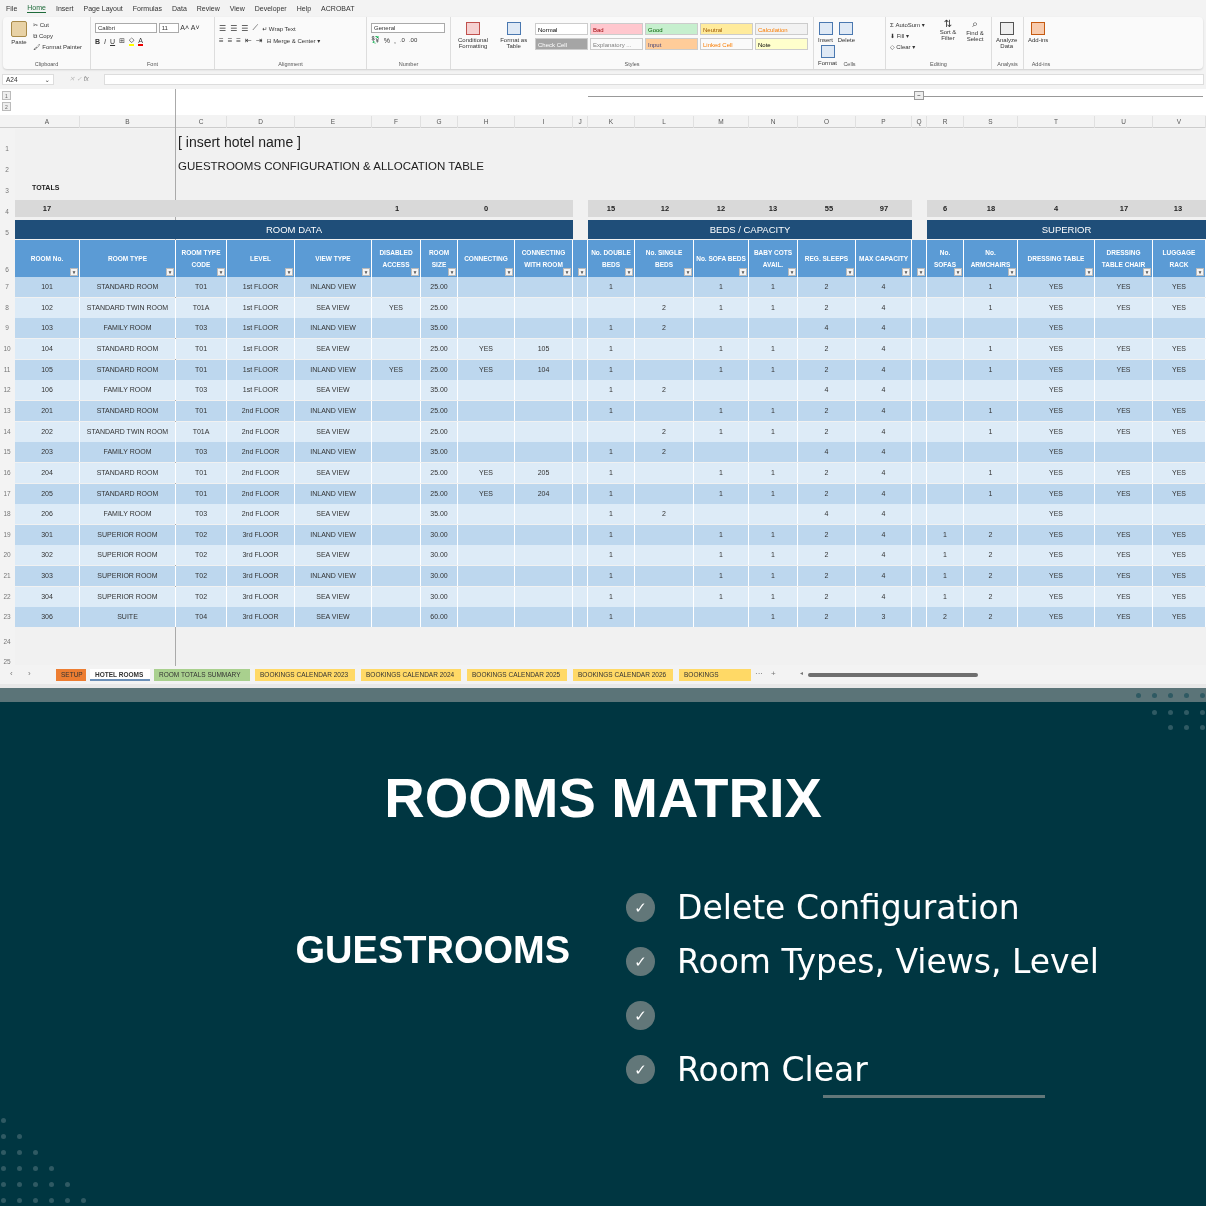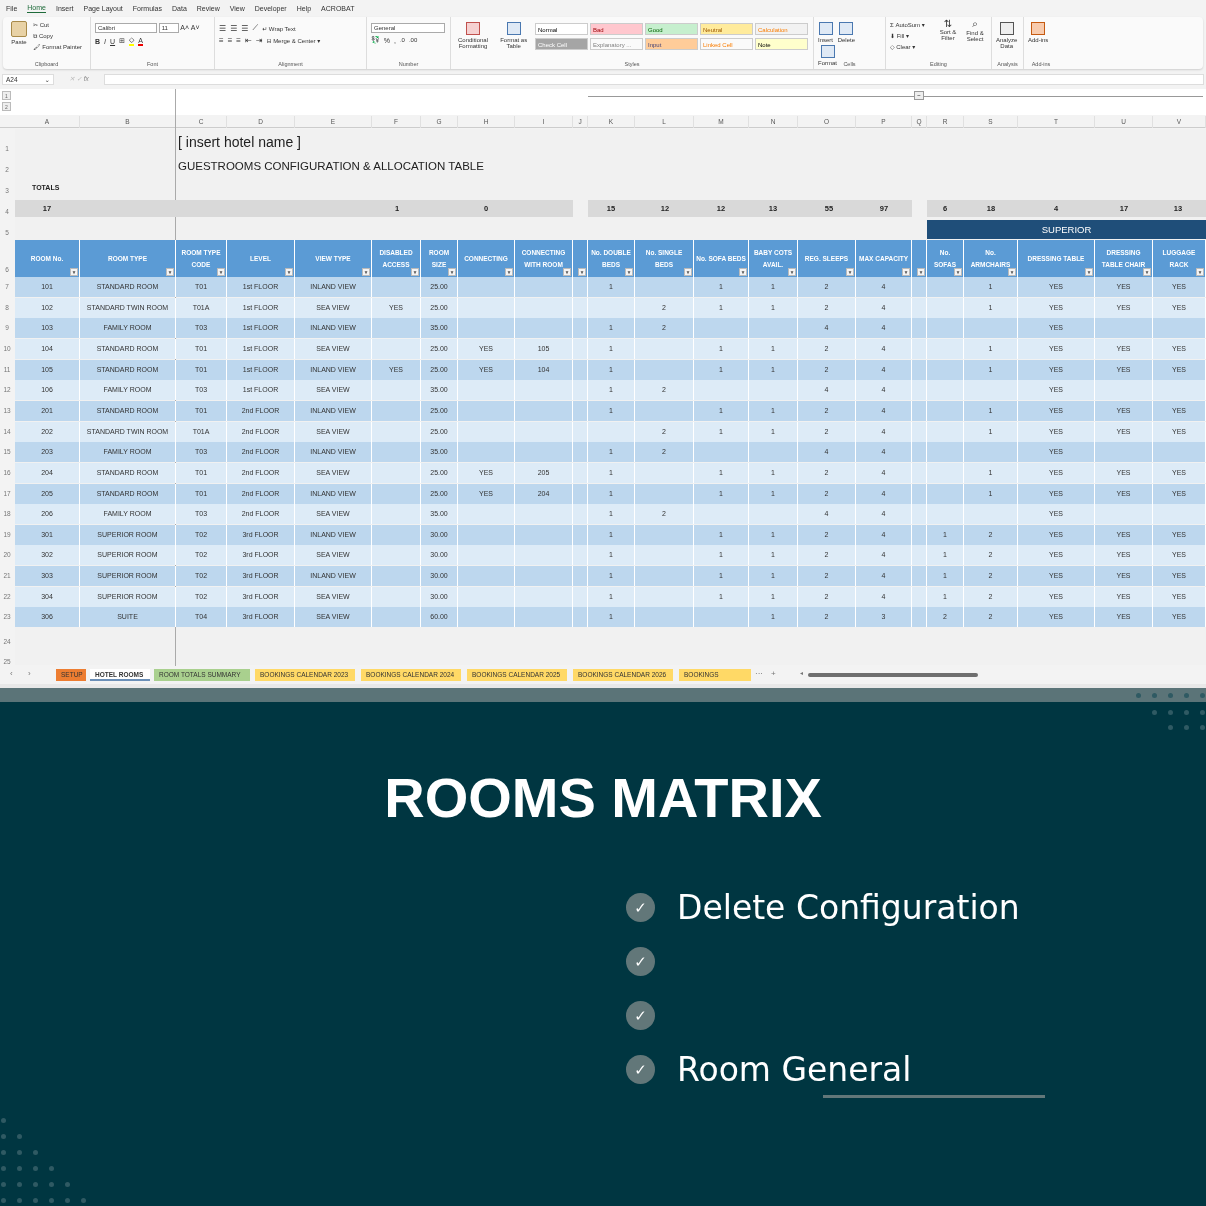--- a/index.html
+++ b/index.html
@@ -290,20 +290,22 @@
     <span style="left:296px">97</span>
   </div>
   <div class="band" style="left:927px;top:200px;width:279px">
     <span style="left:18px">6</span>
     <span style="left:64px">18</span>
     <span style="left:129px">4</span>
     <span style="left:197px">17</span>
     <span style="left:251px">13</span>
   </div>
 
+  <div class="sect" style="left:15px;width:558px">ROOM DATA</div>
+  <div class="sect" style="left:588px;width:324px">BEDS / CAPACITY</div>
   <div class="sect" style="left:927px;width:279px">SUPERIOR</div>
 
   <div id="thead">
       <div class="hcell" style="left: 15px; width: 65px;">
         <span>ROOM No.</span>
         <span class="dd">▾</span>
       </div>
       <div class="hcell" style="left: 80px; width: 96px;">
         <span>ROOM TYPE</span>
         <span class="dd">▾</span>
@@ -851,30 +853,32 @@
     <div class="dot" style="left: 1152px; top: 710px;"></div>
     <div class="dot" style="left: 1168px; top: 710px;"></div>
     <div class="dot" style="left: 1184px; top: 710px;"></div>
     <div class="dot" style="left: 1200px; top: 710px;"></div>
     <div class="dot" style="left: 1168px; top: 725px;"></div>
     <div class="dot" style="left: 1184px; top: 725px;"></div>
     <div class="dot" style="left: 1200px; top: 725px;"></div>
   </div>
 <div class="promo-title">ROOMS MATRIX</div>
 <div class="promo-sub">
+  <div>GUESTROOMS</div>
 </div>
 <div class="feat-list" id="feat-list">
     <div class="feat">
       <div class="check">✓</div>
       <div class="feat-text">Delete Configuration</div>
     </div>
     <div class="feat">
       <div class="check">✓</div>
+      <div class="feat-text">Room Types, Views, Level</div>
     </div>
     <div class="feat">
       <div class="check">✓</div>
     </div>
     <div class="feat">
       <div class="check">✓</div>
-      <div class="feat-text">Room General</div>
+      <div class="feat-text">Room Clear</div>
     </div>
   </div>
 <div class="underline"></div>
 
 </body></html>

